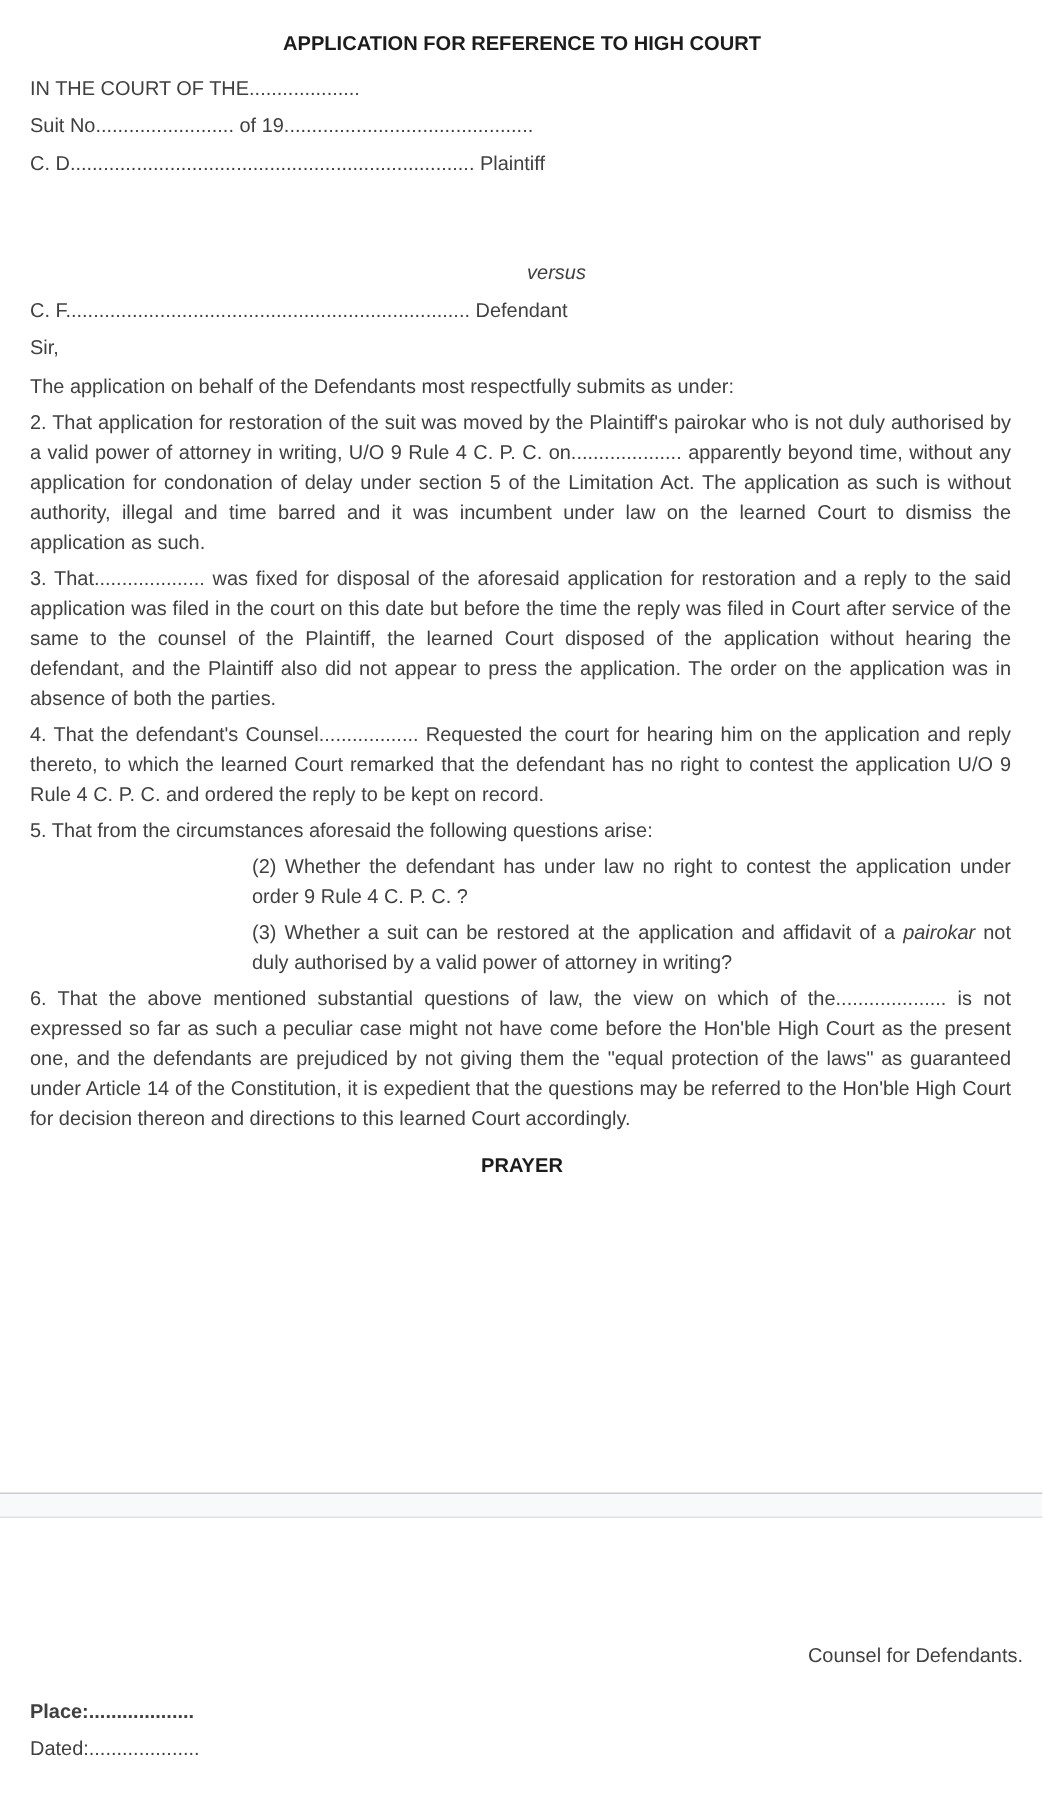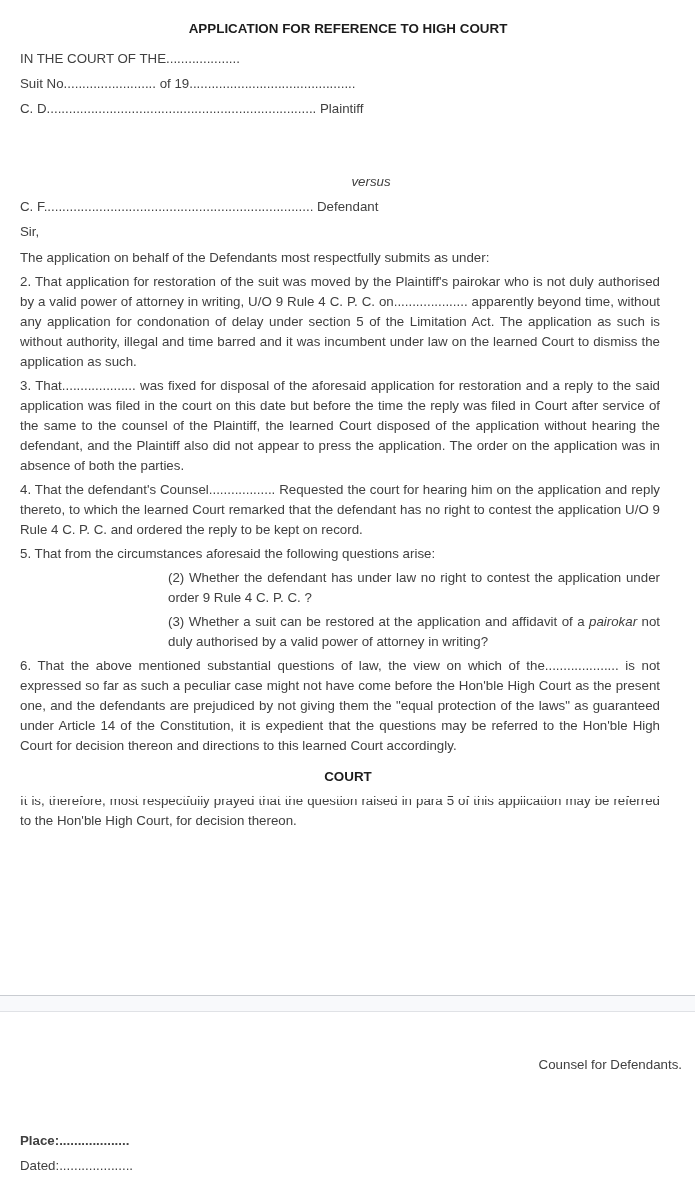--- a/index.html
+++ b/index.html
@@ -33,21 +33,21 @@
     line-height: 25px;
     white-space: nowrap;
   }
   .hdr.versus-line {
     text-align: center;
     padding-left: 46px;
     font-style: italic;
     margin-top: 48px;
   }
   p {
-    margin: 4px 16px 0 0;
+    margin: 4px 2px 0 0;
     line-height: 20px;
   }
   p.just {
     text-align: justify;
   }
   .questions {
     margin-left: 148px;
   }
   h2.prayer-heading {
     font-size: 13.4px;
@@ -76,21 +76,21 @@
     top: 995px;
     width: 695px;
     height: 17px;
     box-sizing: border-box;
     background: #f8f9fb;
     border-top: 1px solid #c9ccd1;
     border-bottom: 1px solid #e0e2e6;
   }
   .counsel-line {
     position: absolute;
-    top: 1057px;
+    top: 1096px;
     right: 13px;
     line-height: 16px;
   }
   .place-line {
     position: absolute;
     top: 1133px;
     left: 20px;
     line-height: 16px;
     font-weight: bold;
   }
@@ -121,22 +121,22 @@
   <p class="just">4. That the defendant's Counsel.................. Requested the court for hearing him on the application and reply thereto, to which the learned Court remarked that the defendant has no right to contest the application U/O 9 Rule 4 C. P. C. and ordered the reply to be kept on record.</p>
   <p>5. That from the circumstances aforesaid the following questions arise:</p>
 
   <div class="questions">
     <p class="just">(2) Whether the defendant has under law no right to contest the application under order 9 Rule 4 C. P. C. ?</p>
     <p class="just"><span>(3) Whether a suit can be restored at the application and affidavit of a</span> <i>pairokar</i> <span>not duly authorised by a valid power of attorney in writing?</span></p>
   </div>
 
   <p class="just">6. That the above mentioned substantial questions of law, the view on which of the.................... is not expressed so far as such a peculiar case might not have come before the Hon'ble High Court as the present one, and the defendants are prejudiced by not giving them the "equal protection of the laws" as guaranteed under Article 14 of the Constitution, it is expedient that the questions may be referred to the Hon'ble High Court for decision thereon and directions to this learned Court accordingly.</p>
 
-  <h2 class="prayer-heading">COURT</h2>
-  <p class="just prayer-para"><span>It is, therefore, most respectfully prayed that the question raised in para 5 of this application may be referred to the Hon'ble High Court, for decision thereon.</span><span class="clip-artifact"></span></p>
+  <h2 class="prayer-heading">PRAYER</h2>
+  <p class="just prayer-para"><span class="clip-artifact"></span></p>
 
 </div>
 
 <div class="page-divider"></div>
 
 <div class="counsel-line">Counsel for Defendants.</div>
 <div class="place-line">Place:...................</div>
 <div class="dated-line">Dated:....................</div>
 
 </body></html>

